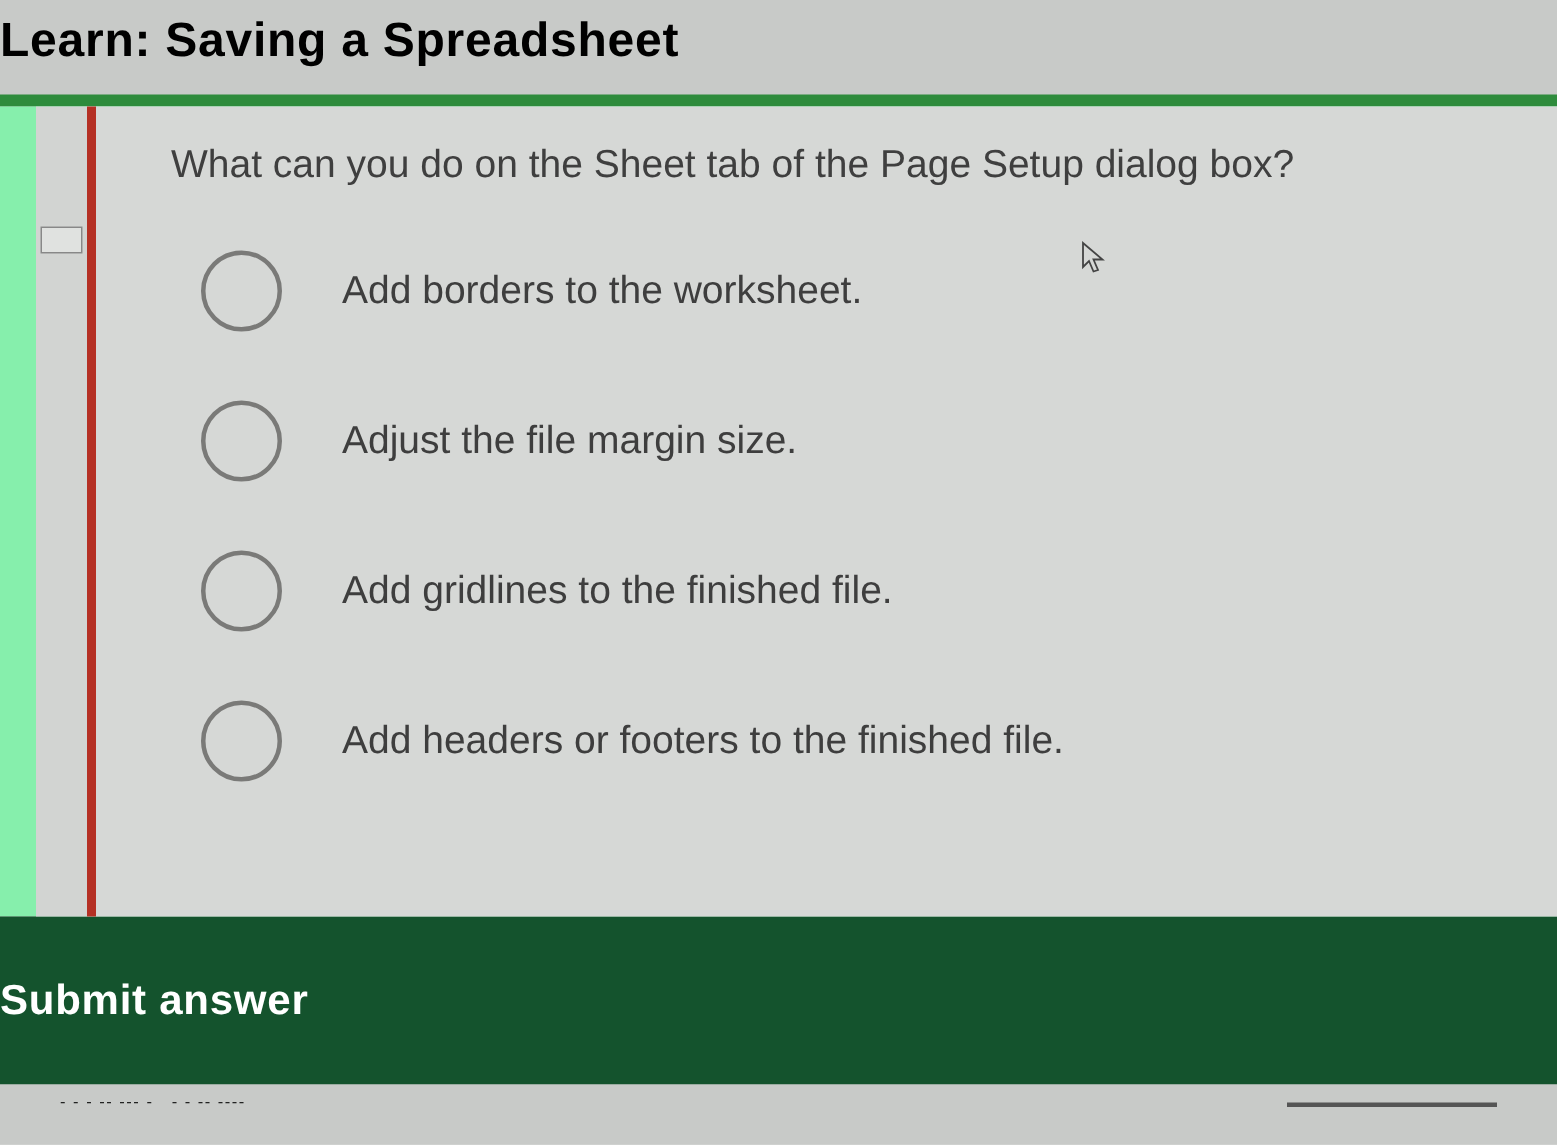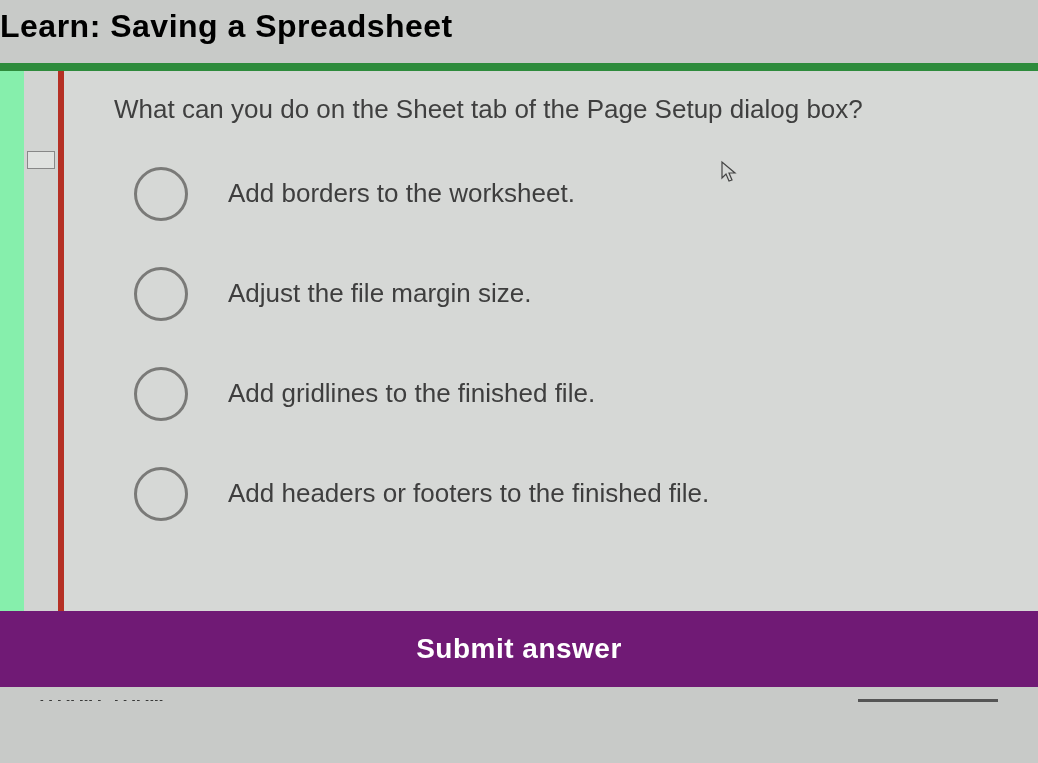--- a/index.html
+++ b/index.html
@@ -74,26 +74,25 @@
     border: 3px solid #7a7a78;
     border-radius: 50%;
     background: #d6d8d6;
     flex-shrink: 0;
   }
   .option-label {
     font-size: 26px;
     color: #3e3e3e;
   }
   .submit-bar {
-    background: #701a75;
+    background: #14532d;
     color: #fff;
     font-size: 28px;
     font-weight: 600;
-    text-align: center;
-    padding: 22px 0;
+    padding: 40px 0;
     cursor: pointer;
     letter-spacing: 0.5px;
   }
   .bottom-strip {
     height: 28px;
     background: #c8cac8;
     position: relative;
   }
   .bottom-dashes {
     position: absolute;

